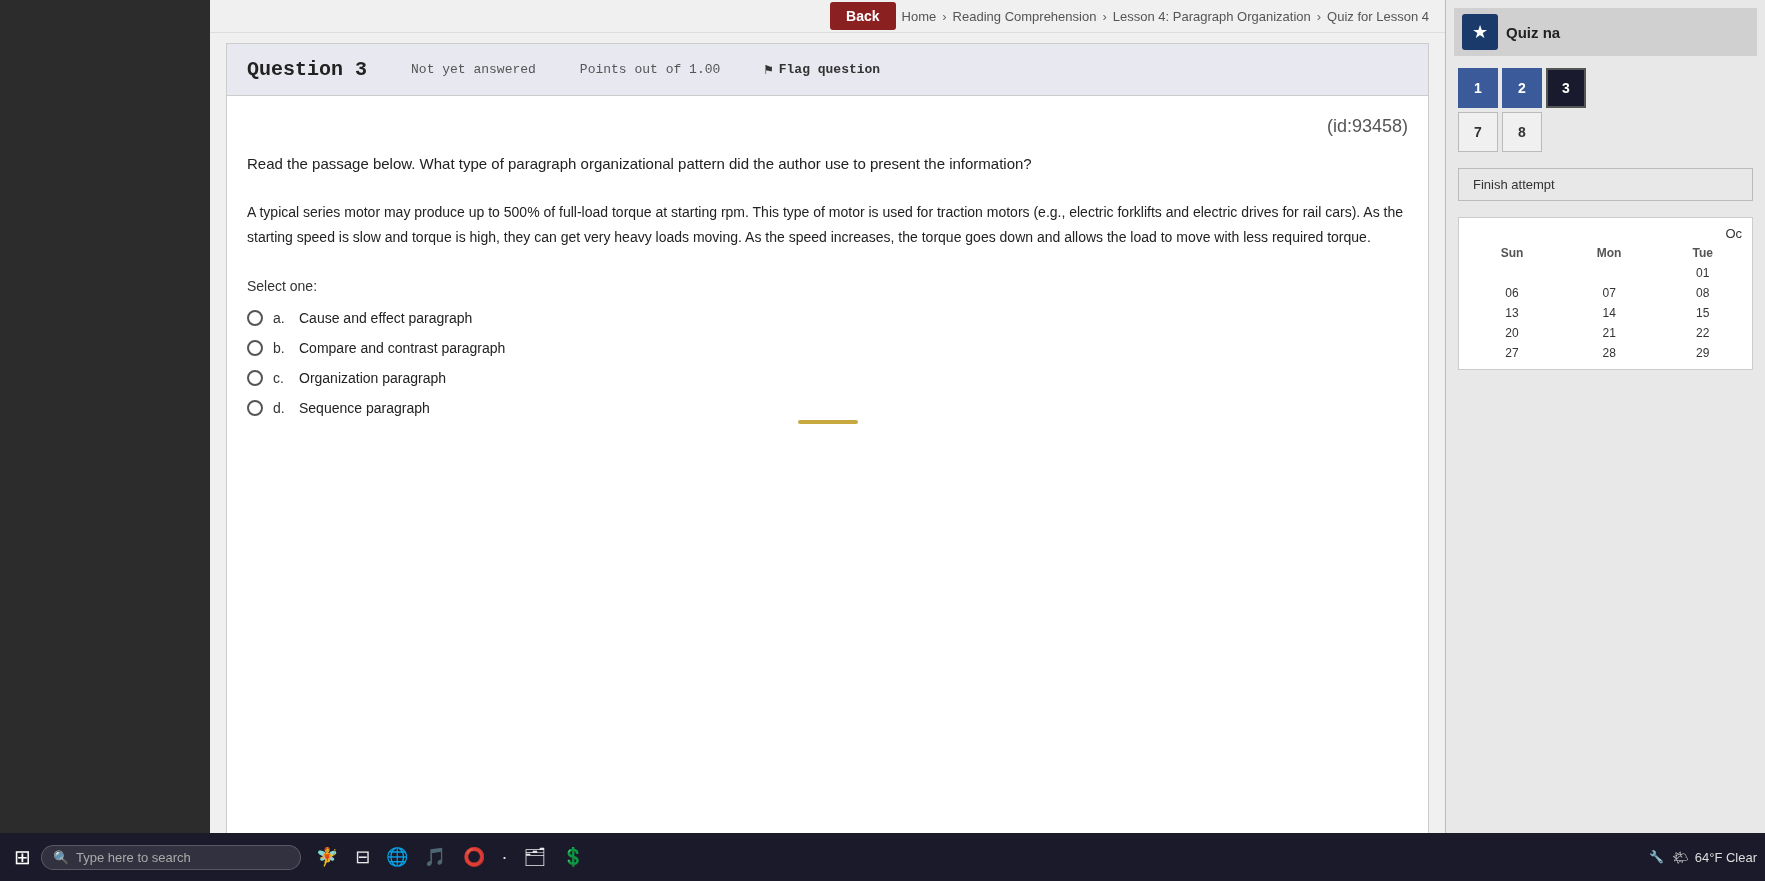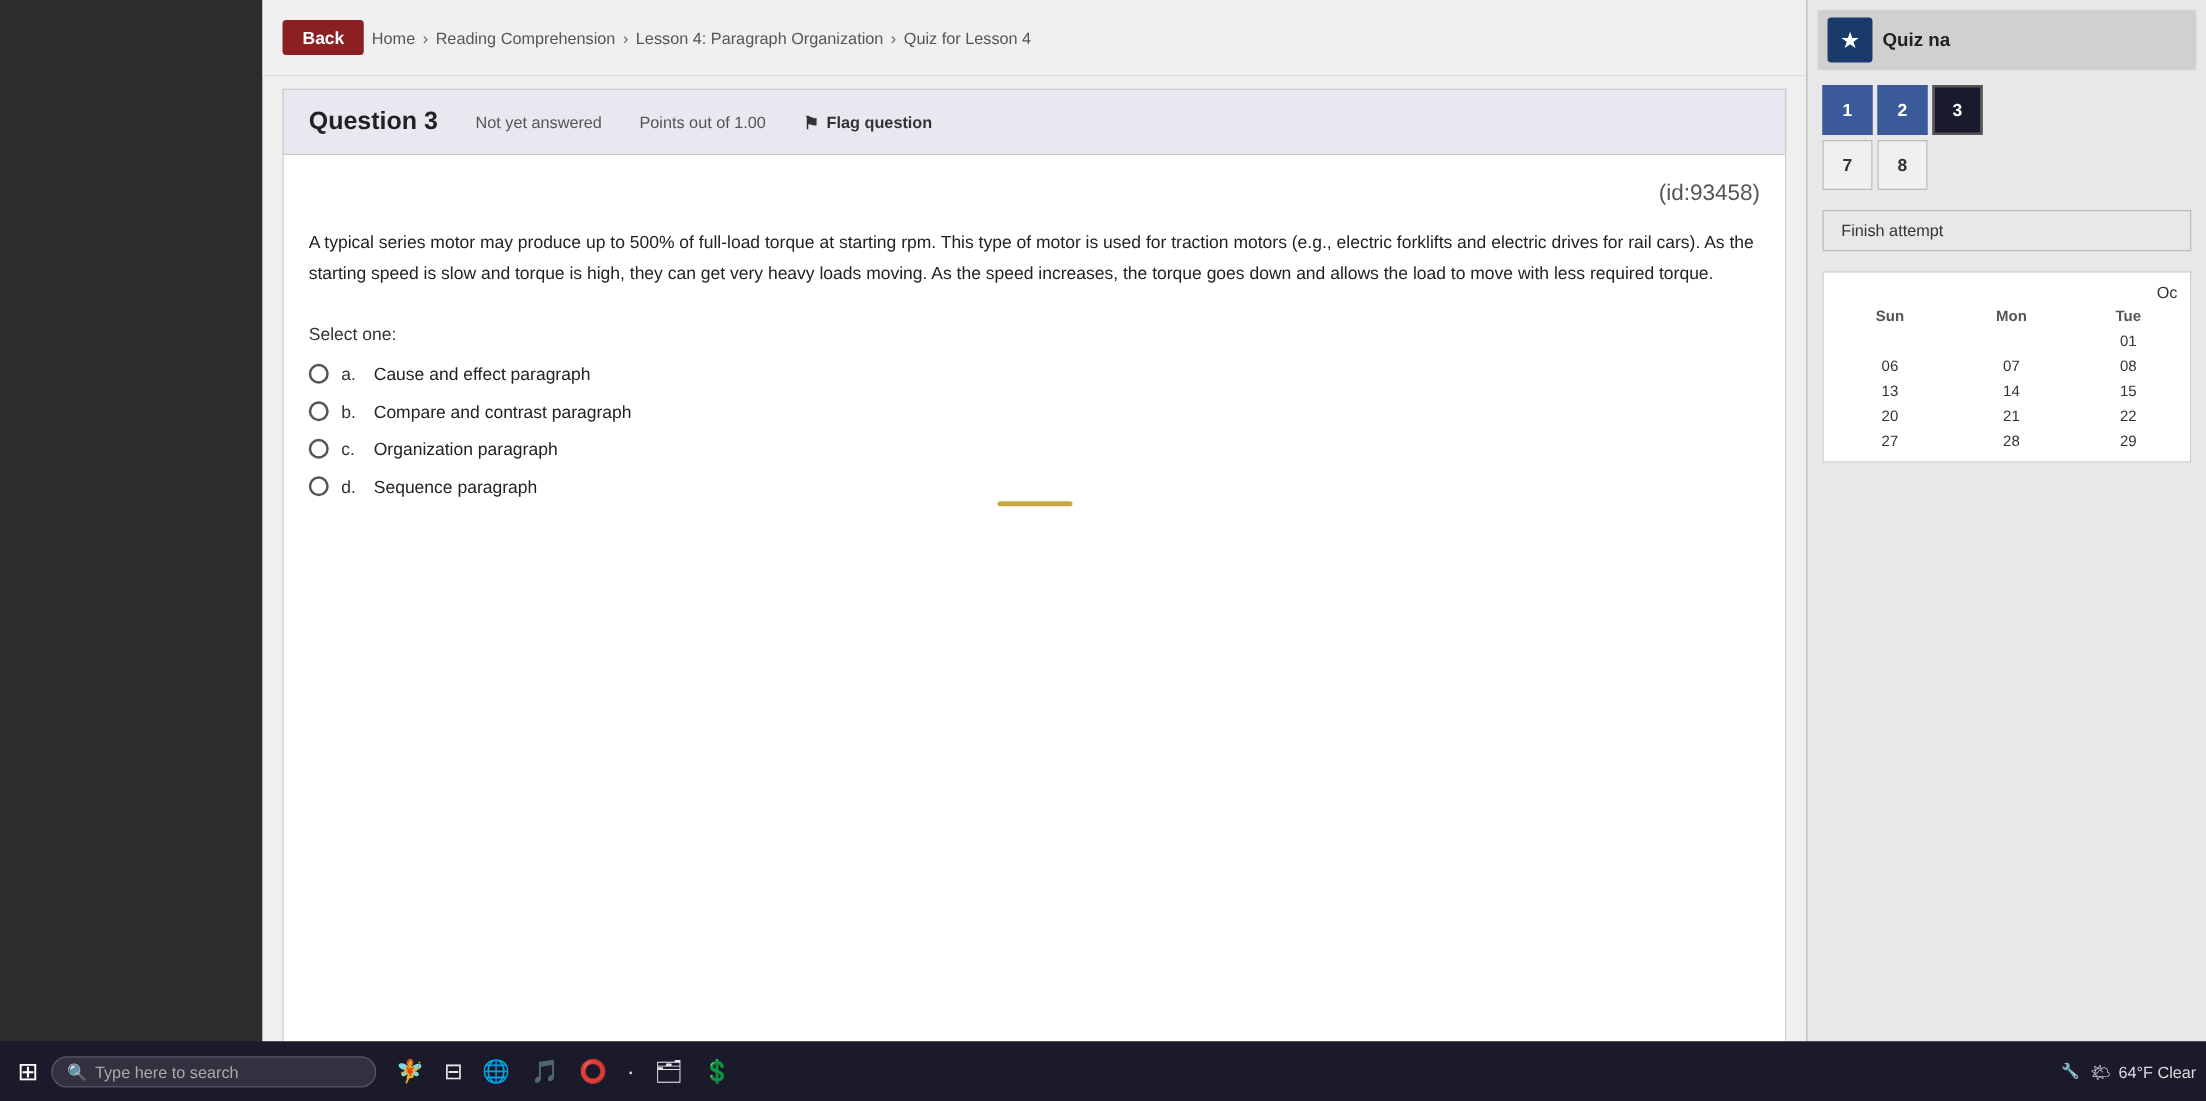--- a/index.html
+++ b/index.html
@@ -35,24 +35,25 @@
       background: #f0f0f0;
       display: flex;
       flex-direction: column;
       overflow: hidden;
     }
 
     
     .breadcrumb-bar {
       display: flex;
       align-items: center;
-      padding: 16px 16px;
+      padding: 2px 16px;
       background: #f0f0f0;
       gap: 6px;
       border-bottom: 1px solid #ddd;
+      justify-content: flex-end;
     }
 
     .back-button {
       background: #8b2020;
       color: white;
       border: none;
       padding: 6px 16px;
       font-size: 14px;
       font-weight: bold;
       cursor: pointer;
@@ -70,21 +71,22 @@
     }
 
     
     .question-header {
       background: #e8e8f0;
       border: 1px solid #ccc;
       margin: 10px 16px 0 16px;
       padding: 14px 20px;
       display: flex;
       align-items: center;
-      gap: 30px;
+      gap: 44px;
+      font-family: Liberation Mono, monospace;
     }
 
     .question-title {
       font-size: 20px;
       font-weight: bold;
       color: #222;
     }
 
     .not-answered {
       font-size: 13px;
@@ -405,20 +407,21 @@
       <span class="not-answered">Not yet answered</span>
       <span class="points-text">Points out of 1.00</span>
       <div class="flag-question">
         <span class="flag-icon">⚑</span>
         <span>Flag question</span>
       </div>
     </div>
 
     <div class="question-body">
       <div class="question-id">(id:93458)</div>
+      <p class="question-prompt">Read the passage below. What type of paragraph organizational pattern did the author use to present the information?</p>
       <p class="passage-text">A typical series motor may produce up to 500% of full-load torque at starting rpm. This type of motor is used for traction motors (e.g., electric forklifts and electric drives for rail cars). As the starting speed is slow and torque is high, they can get very heavy loads moving. As the speed increases, the torque goes down and allows the load to move with less required torque.</p>
       <p class="select-one-label">Select one:</p>
 
       <ul class="options-list">
         <li class="option-item">
           <div class="option-radio"></div>
           <span class="option-letter">a.</span>
           <span class="option-text">Cause and effect paragraph</span>
         </li>
         <li class="option-item">

